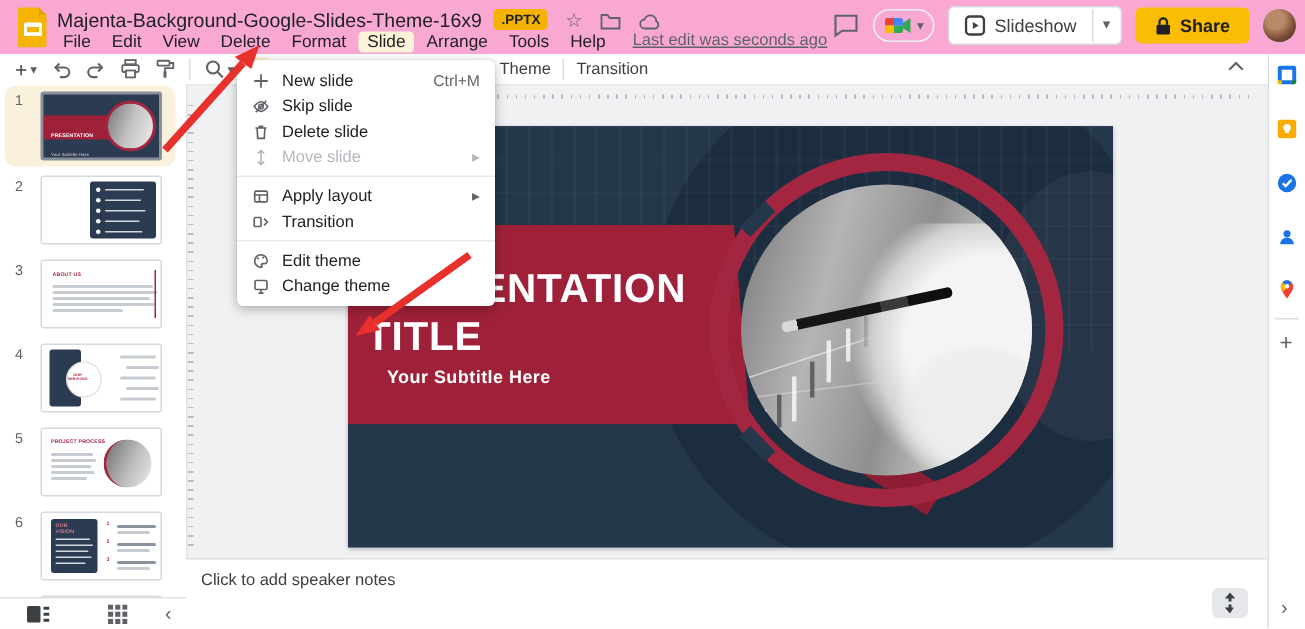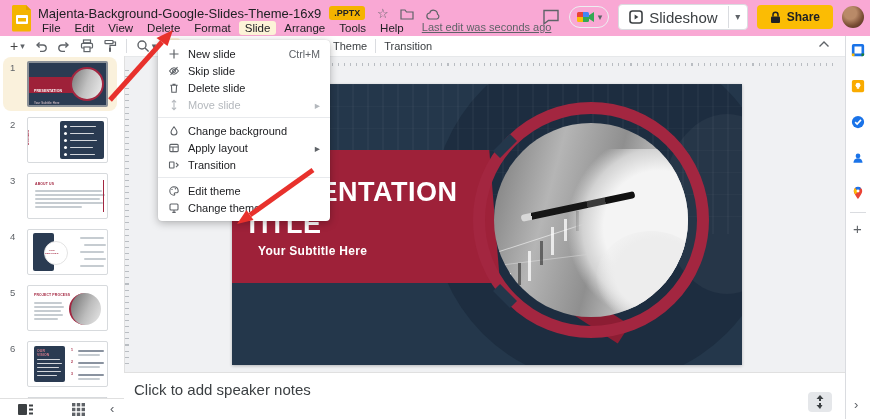--- a/index.html
+++ b/index.html
@@ -14,21 +14,21 @@
   .doc-title{left:38px;top:6px;font-size:13px;color:#202124;}
   .badge{display:inline-block;margin-left:8px;background:#F5B300;color:#202124;
     font-size:9px;font-weight:bold;padding:2px 5px;border-radius:3px;vertical-align:2px;}
   .tb-ic{color:#5f6368;font-size:13px;}
   .menurow{left:36px;top:21px;height:15px;display:flex;align-items:flex-start;gap:2px;font-size:11.5px;color:#202124;}
   .menurow .mb{padding:1px 6px;border-radius:3px;cursor:default;}
   .menurow .mb.active{background:#FDF3D8;}
   .lastedit{margin-left:10px;color:#5f6368;font-size:11px;text-decoration:underline;}
   .hdr-actions{right:6px;top:4px;display:flex;align-items:center;gap:9px;height:26px;}
   .pillbtn{display:flex;align-items:center;border:1px solid #dadce0;border-radius:4px;height:24px;background:#fff;}
-  .ss-main{display:flex;align-items:center;gap:6px;padding:0 10px;font-size:15px;color:#3c4043;}
+  .ss-main{display:flex;align-items:center;gap:6px;padding:0 10px;font-size:12px;color:#3c4043;}
   .ss-caret{width:18px;text-align:center;border-left:1px solid #dadce0;color:#5f6368;font-size:10px;line-height:22px;}
   .share{display:flex;align-items:center;gap:6px;background:#FBBC04;border-radius:4px;height:24px;
     padding:0 13px;font-size:12px;font-weight:bold;color:#202124;}
   .avatar{width:22px;height:22px;border-radius:50%;
     background:radial-gradient(circle at 38% 32%,#b98a68 0 30%,#7b4e35 62%,#402318 100%);}
 
   
   .tbar{left:0;top:36px;width:845px;height:20px;background:#fff;z-index:15;}
   .tbar-l{left:10px;top:1px;display:flex;align-items:center;gap:9px;height:18px;color:#444;}
   .vdiv{width:1px;height:14px;background:#dadce0;}
@@ -79,21 +79,21 @@
   .thumb{position:absolute;left:27px;width:81px;height:46px;background:#fff;border:1px solid #d7dadd;
     border-radius:2px;overflow:hidden;box-sizing:border-box;}
   .navy{background:#2A3B52;}
   .t{display:inline-block;font-size:6px;transform:scale(.58);transform-origin:0 0;letter-spacing:.2px;line-height:1.15;}
   .ln{position:absolute;height:1.5px;background:#c6ccd1;border-radius:1px;}
   .wln{position:absolute;height:1.2px;background:rgba(255,255,255,.8);border-radius:1px;}
   .red{color:#A32640;}
 
   
   .notes{left:124px;top:372px;width:721px;height:47px;background:#fff;border-top:1px solid #e0e0e0;}
-  .notes-text{left:10px;top:8px;font-size:15px;color:#3c4043;}
+  .notes-text{left:10px;top:8px;font-size:11px;color:#3c4043;}
   .bbar{left:0;top:398px;width:124px;height:21px;background:#fff;border-top:1px solid #e0e0e0;}
   .nresize{left:808px;top:392px;width:24px;height:20px;background:#e5e7ea;border-radius:4px;
     display:flex;align-items:center;justify-content:center;}
   
   .rail{left:845px;top:36px;width:25px;height:383px;background:#fff;border-left:1px solid #dadce0;}
   .rail .ic{position:absolute;left:5px;}
   .chev{color:#5f6368;font-size:13px;}
 
   
   .menu{left:158px;top:40px;width:172px;background:#fff;border-radius:4px;z-index:50;
@@ -491,26 +491,20 @@
     <div class="mi disabled">
       <svg class="mic" viewBox="0 0 12 12">
           <path d="M6 1.3v9.4M3.9 3.3L6 1.2l2.1 2.1M3.9 8.7L6 10.8l2.1-2.1" fill="none" stroke="#b4b8bd" stroke-width="1.1"></path>
         </svg>
       <span class="mi-label">Move slide</span>
       <span class="mi-short" style="color:#b4b8bd">▸</span>
     </div>
     <div class="mdiv"></div>
     <div class="mi">
       <svg class="mic" viewBox="0 0 12 12">
-          <path d="M6 1.8C7.8 4.2 9 5.4 9 7a3 3 0 0 1-6 0c0-1.6 1.2-2.8 3-5.2z" fill="none" stroke="#5f6368" stroke-width="1.1"></path>
-        </svg>
-      <span class="mi-label">Change background</span>
-    </div>
-    <div class="mi">
-      <svg class="mic" viewBox="0 0 12 12">
           <rect x="1.8" y="2.4" width="8.4" height="7.2" rx="1" fill="none" stroke="#5f6368" stroke-width="1.1"></rect>
           <path d="M1.8 5h8.4M5 5v4.6" stroke="#5f6368" stroke-width="1.1"></path>
         </svg>
       <span class="mi-label">Apply layout</span>
       <span class="mi-short">▸</span>
     </div>
     <div class="mi">
       <svg class="mic" viewBox="0 0 12 12">
           <rect x="1.5" y="3" width="4.5" height="6" rx=".5" fill="none" stroke="#5f6368" stroke-width="1.1"></rect>
           <path d="M8 3.8L10.2 6 8 8.2" fill="none" stroke="#5f6368" stroke-width="1.1"></path>

